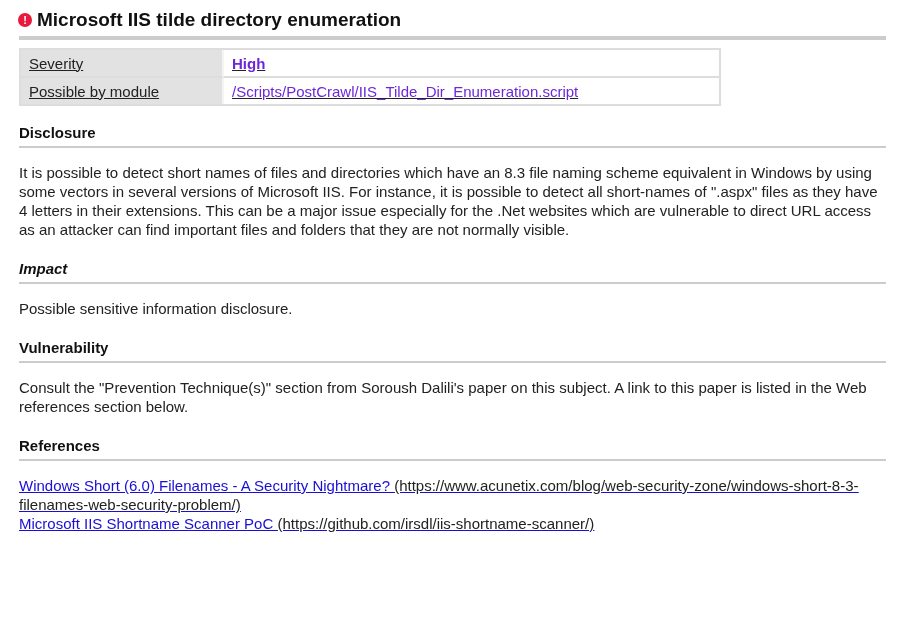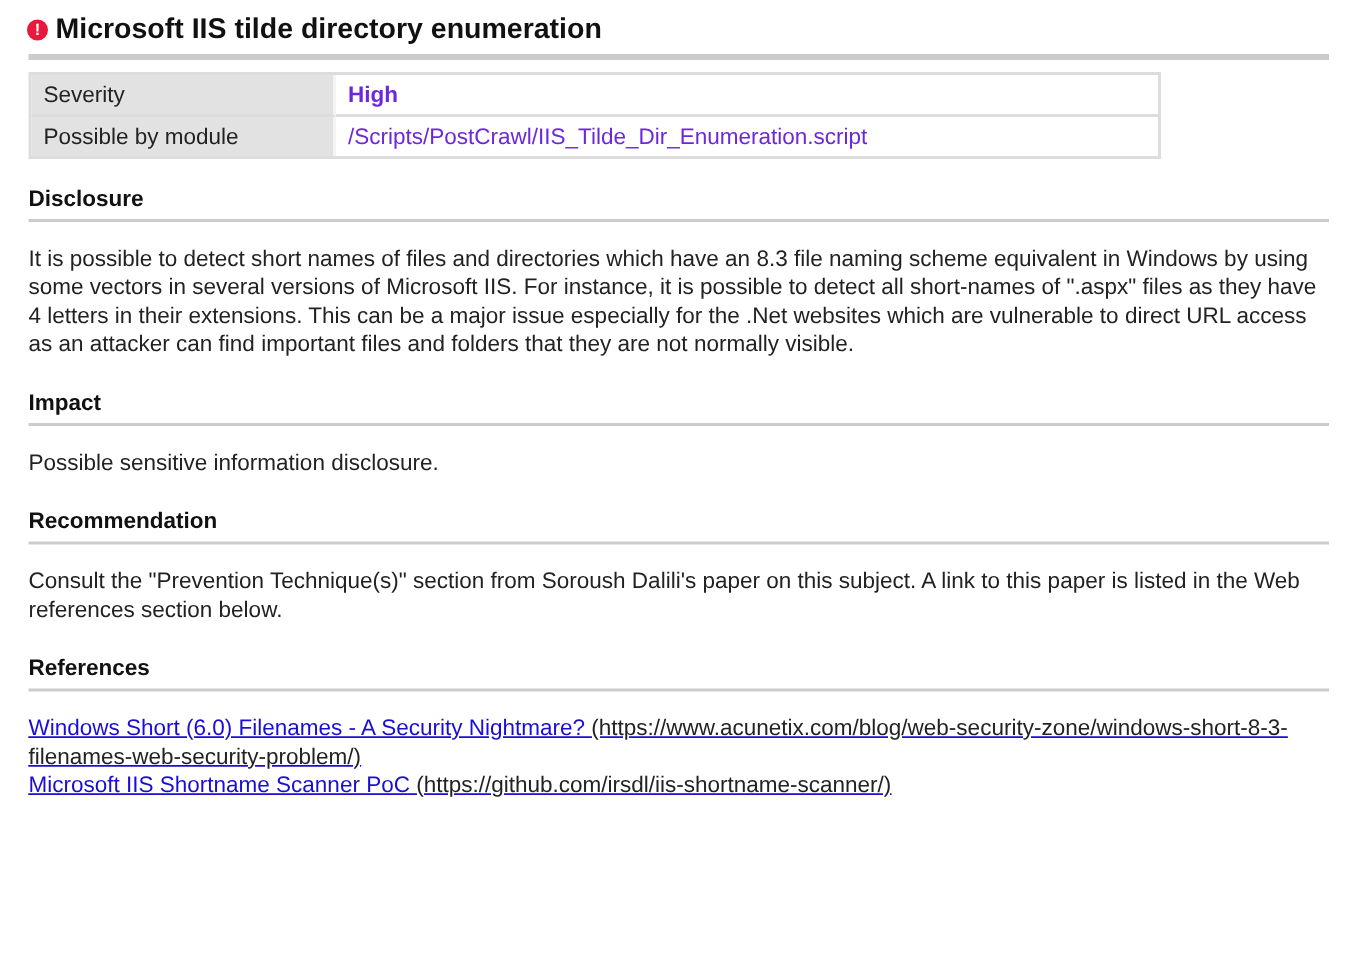--- a/index.html
+++ b/index.html
@@ -48,23 +48,24 @@
     }
     .title-rule {
       height: 4px;
       background: #cccccc;
       width: 867px;
       margin-top: 0;
     }
     table.info {
       border-collapse: separate;
       border-spacing: 0;
-      width: 755px;
+      width: 702px;
       margin-top: 8px;
       border: 2px solid #dddddd;
+      text-decoration: underline;
     }
     table.info td {
       height: 26px;
       padding: 0 8px;
       font-size: 15px;
       vertical-align: middle;
     }
     table.info tr:first-child td {
       border-bottom: 2px solid #dddddd;
     }
@@ -149,27 +150,27 @@
   </tbody>
     </table>
 
   <section>
     <h2 class="section-title">Disclosure</h2>
     <div class="section-rule"></div>
     <p class="section-body" style="margin-bottom:0;">It is possible to detect short names of files and directories which have an 8.3 file naming scheme equivalent in Windows by using some vectors in several versions of Microsoft IIS. For instance, it is possible to detect all short-names of ".aspx" files as they have 4 letters in their extensions. This can be a major issue especially for the .Net websites which are vulnerable to direct URL access as an attacker can find important files and folders that they are not normally visible.</p>
   </section>
 
   <section>
-    <h2 class="section-title" style="padding-top:20px;">Impact</h2>
+    <h2 class="section-title" style="padding-top:20px;font-style:italic;">Impact</h2>
     <div class="section-rule"></div>
     <p class="section-body" style="margin-bottom:0;">Possible sensitive information disclosure.</p>
   </section>
 
   <section>
-    <h2 class="section-title" style="padding-top:20px;">Recommendation</h2>
+    <h2 class="section-title" style="padding-top:20px;">Vulnerability</h2>
     <div class="section-rule"></div>
     <p class="section-body" style="margin-bottom:0;">Consult the "Prevention Technique(s)" section from Soroush Dalili's paper on this subject. A link to this paper is listed in the Web references section below.</p>
   </section>
 
   <section>
     <h2 class="section-title" style="padding-top:20px;">References</h2>
     <div class="section-rule"></div>
     <div class="refs">
       <a class="ref">
         <span class="ref-title">Windows Short (6.0) Filenames - A Security Nightmare? </span><span class="ref-url">(https://www.acunetix.com/blog/web-security-zone/windows-short-8-3-filenames-web-security-problem/)</span>

